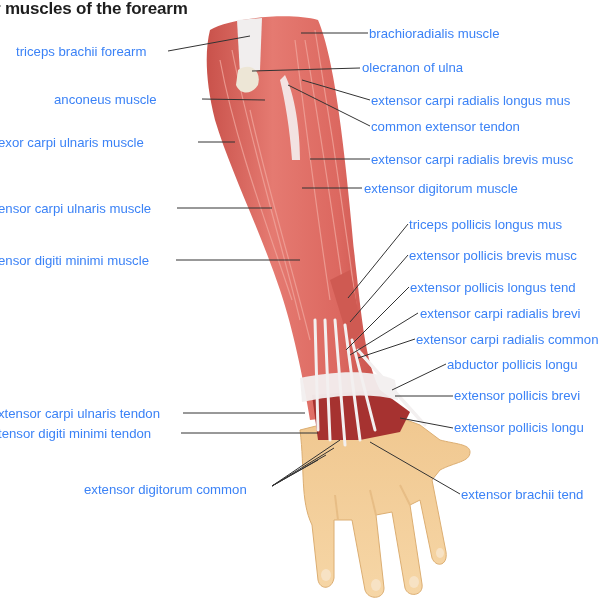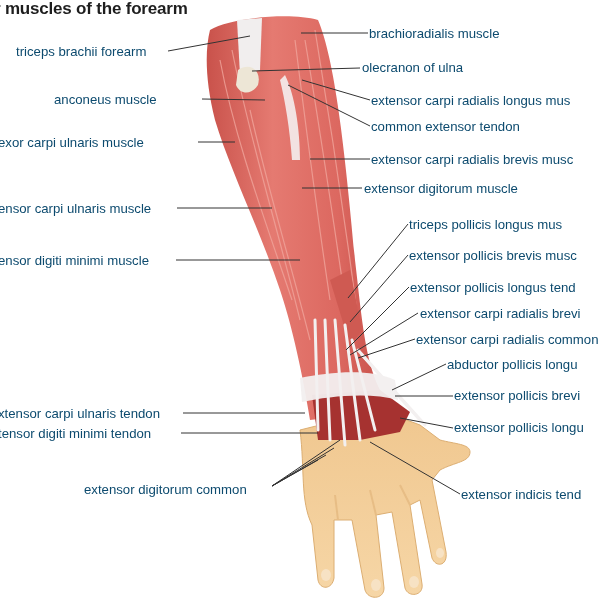--- a/index.html
+++ b/index.html
@@ -1,21 +1,21 @@
 <!DOCTYPE html>
 <html><head>
 <meta charset="utf-8">
 <style>
   html, body { margin:0; padding:0; background:#ffffff; }
   body { width:600px; height:600px; position:relative; overflow:hidden;
          font-family:"Liberation Sans", "DejaVu Sans", sans-serif; color:#2b2b2b; }
   .title { position:absolute; left:-6px; top:-1px; font-size:17px; font-weight:bold;
            color:#1e1e1e; white-space:nowrap; letter-spacing:-0.2px; }
   svg.art { position:absolute; left:0; top:0; }
-  .lbl { position:absolute; font-size:13.2px; line-height:15px; white-space:nowrap; color:#0c4a6e; }
+  .lbl { position:absolute; font-size:13.2px; line-height:15px; white-space:nowrap; color:#3b82f6; }
 </style>
 </head>
 <body>
 
 <div class="title">r muscles of the forearm</div>
 
 <svg class="art" width="600" height="600" viewBox="0 0 600 600">
   <defs>
     <linearGradient id="mus" x1="0" x2="1" y1="0" y2="0">
       <stop offset="0" stop-color="#c9524b"></stop>
@@ -125,13 +125,13 @@
 <div class="lbl" style="left:371px;top:152px">extensor carpi radialis brevis musc</div>
 <div class="lbl" style="left:364px;top:181px">extensor digitorum muscle</div>
 <div class="lbl" style="left:409px;top:217px">triceps pollicis longus mus</div>
 <div class="lbl" style="left:409px;top:248px">extensor pollicis brevis musc</div>
 <div class="lbl" style="left:410px;top:280px">extensor pollicis longus tend</div>
 <div class="lbl" style="left:420px;top:306px">extensor carpi radialis brevi</div>
 <div class="lbl" style="left:416px;top:332px">extensor carpi radialis common</div>
 <div class="lbl" style="left:447px;top:357px">abductor pollicis longu</div>
 <div class="lbl" style="left:454px;top:388px">extensor pollicis brevi</div>
 <div class="lbl" style="left:454px;top:420px">extensor pollicis longu</div>
-<div class="lbl" style="left:461px;top:487px">extensor indicis tend</div>
+<div class="lbl" style="left:461px;top:487px">extensor brachii tend</div>
 
 </body></html>

